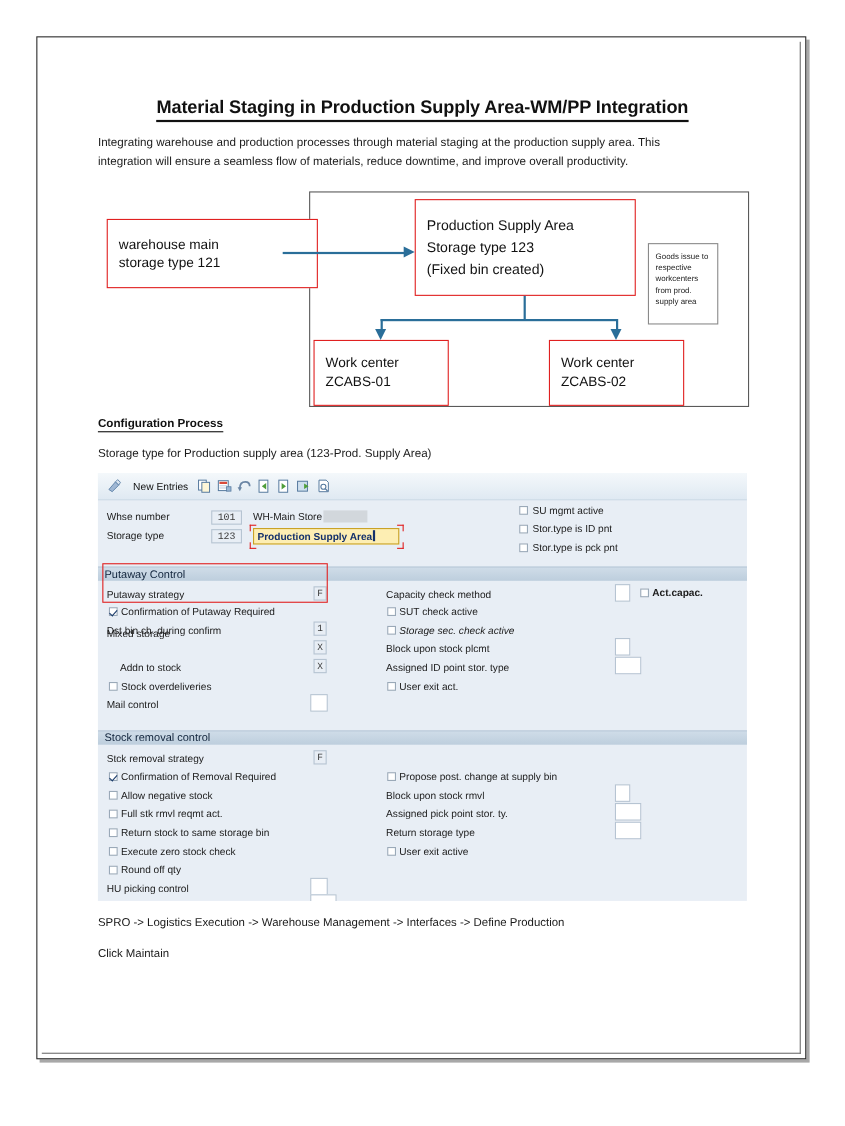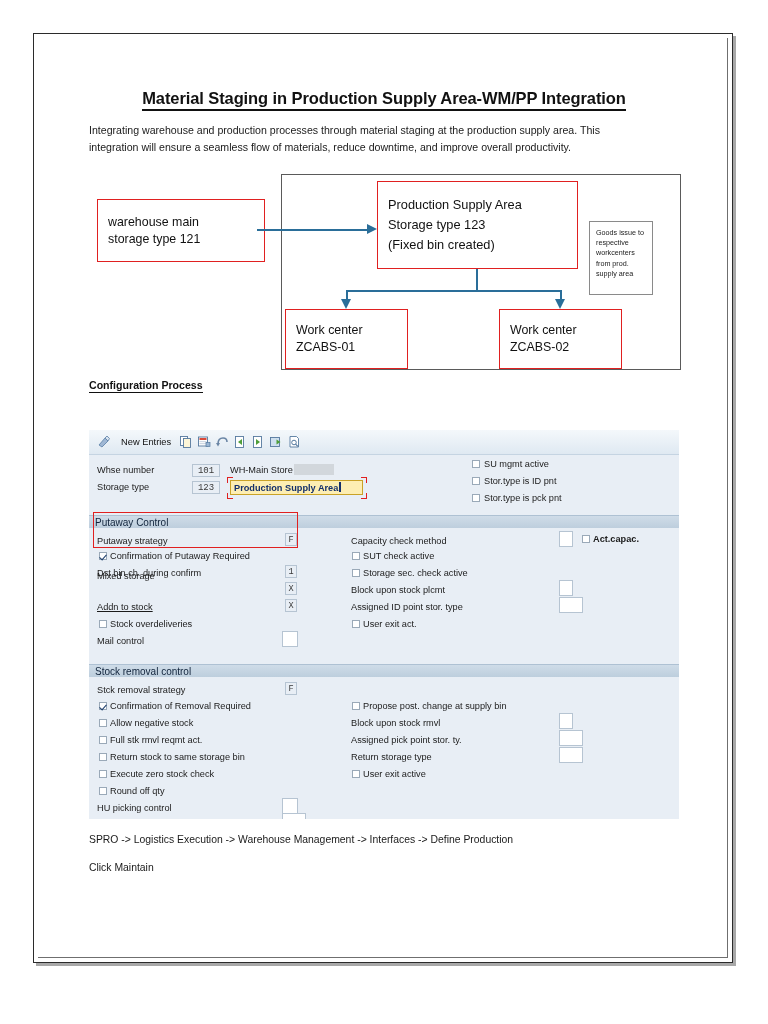--- a/index.html
+++ b/index.html
@@ -88,21 +88,21 @@
     background: #ffffff;
     box-sizing: border-box;
     display: flex;
     flex-direction: column;
     justify-content: center;
     padding-left: 10px;
     font-size: 12.4px;
     line-height: 17px;
     color: #111111;
   }
-  .box-wh { left: 8px; top: 30px; width: 168px; height: 63px; }
+  .box-wh { left: 8px; top: 30px; width: 192px; height: 63px; }
   .box-psa { left: 288px; top: 12px; width: 201px; height: 88px; font-size: 12.8px; line-height: 20px;}
   .box-wc1 { left: 196px; top: 140px; width: 123px; height: 60px; }
   .box-wc2 { left: 410px; top: 140px; width: 123px; height: 60px; }
   .note-box {
     position: absolute;
     left: 500px;
     top: 52px;
     width: 64px;
     height: 74px;
     border: 1px solid #8a8a8a;
@@ -315,20 +315,21 @@
       <div class="ln" style="left:257px; top:121px; width:1.6px; height:12px;"></div>
       <div class="arrowhead" style="left:252px; top:130px; border-width:10px 5.5px 0 5.5px; border-color:#2a6e99 transparent transparent transparent;"></div>
 
       <div class="ln" style="left:471px; top:121px; width:1.6px; height:12px;"></div>
       <div class="arrowhead" style="left:466px; top:130px; border-width:10px 5.5px 0 5.5px; border-color:#2a6e99 transparent transparent transparent;"></div>
     </div>
 
     <div class="cfg-head">
       <span>Configuration Process</span>
     </div>
+    <div class="cfg-sub">Storage type for Production supply area (123-Prod. Supply Area)</div>
 
     <div class="sap">
 
       <div class="sap-toolbar">
         <span class="tb-ico">
           <svg width="14" height="14" viewBox="0 0 14 14">
             <path d="M2 10 L8 3 L11 6 L5 12 Z" fill="#9fb7d4" stroke="#5b7fa6" stroke-width="0.8"></path>
             <path d="M8 3 L10 1 L12.5 3.5 L11 6 Z" fill="#d8e3ef" stroke="#5b7fa6" stroke-width="0.8"></path>
           </svg>
         </span>
@@ -414,39 +415,39 @@
 
       <div class="cbx checked" style="left:10px; top:122px;"></div>
       <div class="row lbl" style="left:21px; top:119px;">Confirmation of Putaway Required</div>
 
       <div class="row lbl" style="left:8px; top:136px;">Dst bin ch. during confirm</div>
       <div class="valbox" style="left:196px; top:135px;">1</div>
 
       <div class="row lbl" style="left:8px; top:139px;text-align:center;">Mixed storage</div>
       <div class="valbox" style="left:196px; top:152px;">X</div>
 
-      <div class="row lbl" style="left:8px; top:170px;text-decoration:underline;">Addn to stock</div>
+      <div class="row lbl" style="left:20px; top:170px;">Addn to stock</div>
       <div class="valbox" style="left:196px; top:169px;">X</div>
 
       <div class="cbx" style="left:10px; top:190px;"></div>
       <div class="row lbl" style="left:21px; top:187px;">Stock overdeliveries</div>
 
       <div class="row lbl" style="left:8px; top:204px;">Mail control</div>
       <div class="inpbox" style="left:193px; top:201px; width:16px; height:16px;"></div>
 
       <div class="row lbl" style="left:262px; top:104px;">Capacity check method</div>
       <div class="inpbox" style="left:470px; top:101px; width:14px; height:16px;"></div>
       <div class="cbx" style="left:493px; top:105px;"></div>
       <div class="row lbl" style="left:504px; top:102px; font-weight:bold;">Act.capac.</div>
 
       <div class="cbx" style="left:263px; top:122px;"></div>
       <div class="row lbl" style="left:274px; top:119px;">SUT check active</div>
 
       <div class="cbx" style="left:263px; top:139px;"></div>
-      <div class="row lbl" style="left:274px; top:136px;">Storage sec. check active</div>
+      <div class="row lbl" style="left:274px; top:136px;font-style:italic;">Storage sec. check active</div>
 
       <div class="row lbl" style="left:262px; top:153px;">Block upon stock plcmt</div>
       <div class="inpbox" style="left:470px; top:150px; width:14px; height:16px;"></div>
 
       <div class="row lbl" style="left:262px; top:170px;">Assigned ID point stor. type</div>
       <div class="inpbox" style="left:470px; top:167px; width:24px; height:16px;"></div>
 
       <div class="cbx" style="left:263px; top:190px;"></div>
       <div class="row lbl" style="left:274px; top:187px;">User exit act.</div>
 

